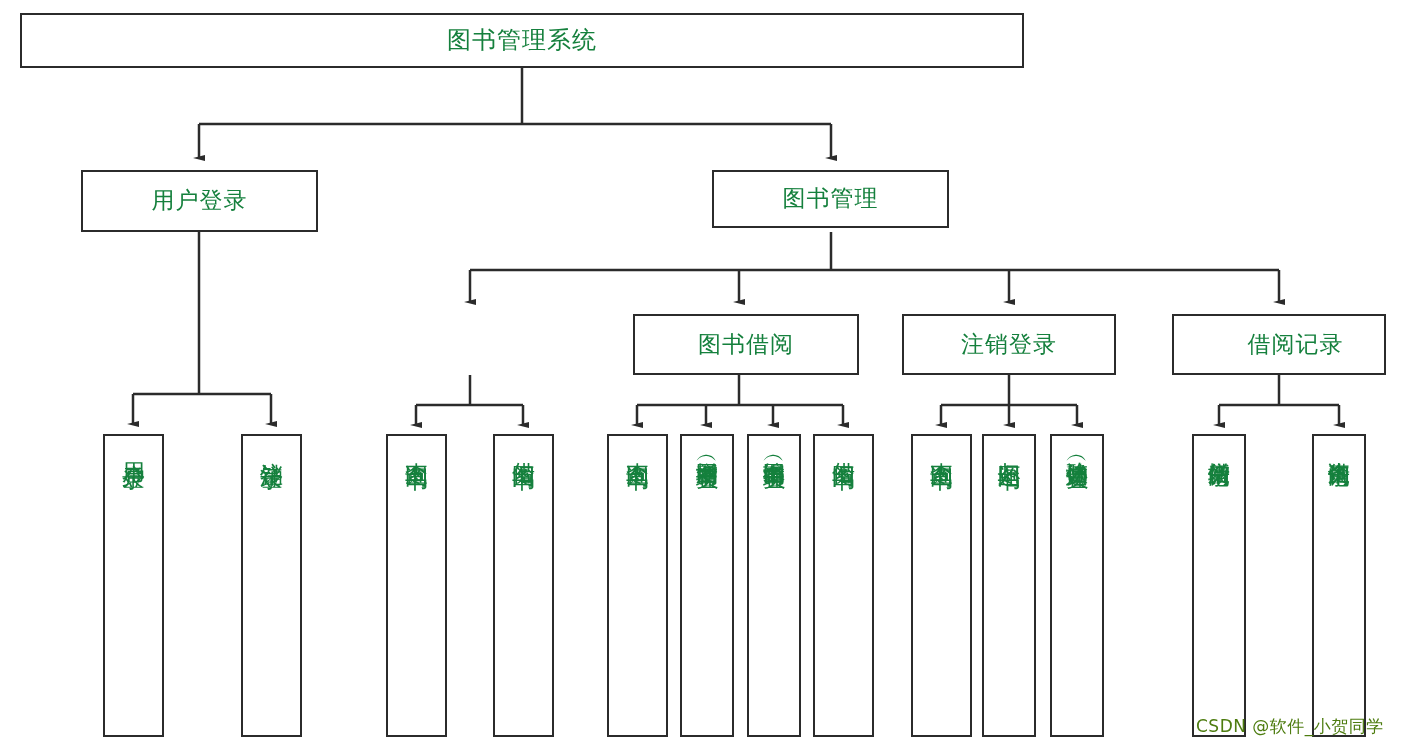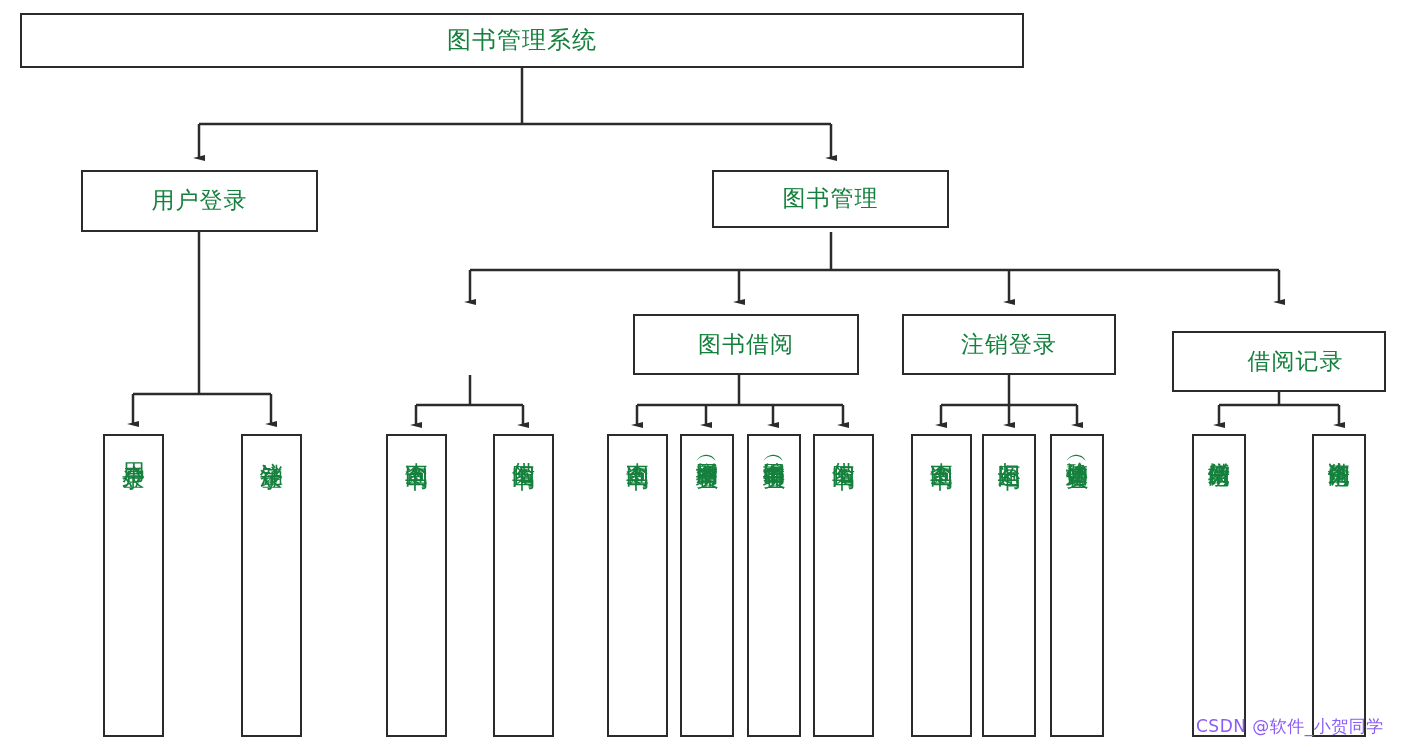--- a/index.html
+++ b/index.html
@@ -63,21 +63,21 @@
     font-size: 23px;
     letter-spacing: 2px;
     white-space: nowrap;
   }
   .v-node.tall .lbl {
     font-size: 22px;
     letter-spacing: 1px;
   }
   .watermark {
     position: absolute;
-    color: #8b5cf6;
+    color: #4d7c0f;
     font-size: 17px;
     letter-spacing: 0.5px;
     white-space: nowrap;
     user-select: none;
   }
 </style>
 </head>
 <body>
 
 <div id="canvas">
@@ -147,21 +147,21 @@
 
 
   <div class="node h-node" style="left:633px; top:314px; width:226px; height:61px;">
     <span class="lbl">图书借阅</span>
   </div>
 
   <div class="node h-node" style="left:902px; top:314px; width:214px; height:61px;">
     <span class="lbl">注销登录</span>
   </div>
 
-  <div class="node h-node" style="left:1172px; top:331px; width:214px; height:61px;padding-left:33px;">
+  <div class="node h-node" style="left:1172px; top:314px; width:214px; height:61px;padding-left:33px;">
     <span class="lbl">借阅记录</span>
   </div>
 
   <div class="node v-node" style="left:103px; top:434px; width:61px; height:303px;">
     <span class="lbl">用户登录</span>
   </div>
 
   <div class="node v-node" style="left:241px; top:434px; width:61px; height:303px;">
     <span class="lbl">注销登录</span>
   </div>

